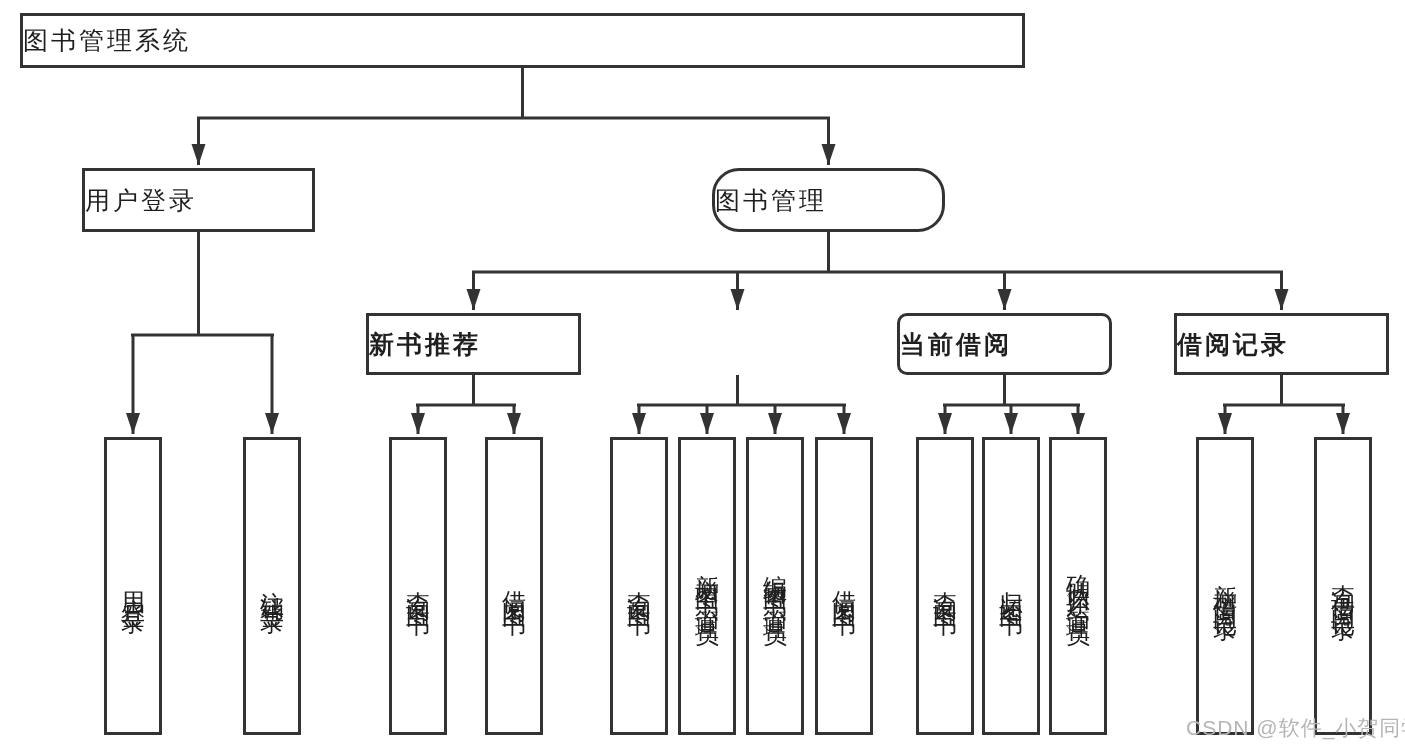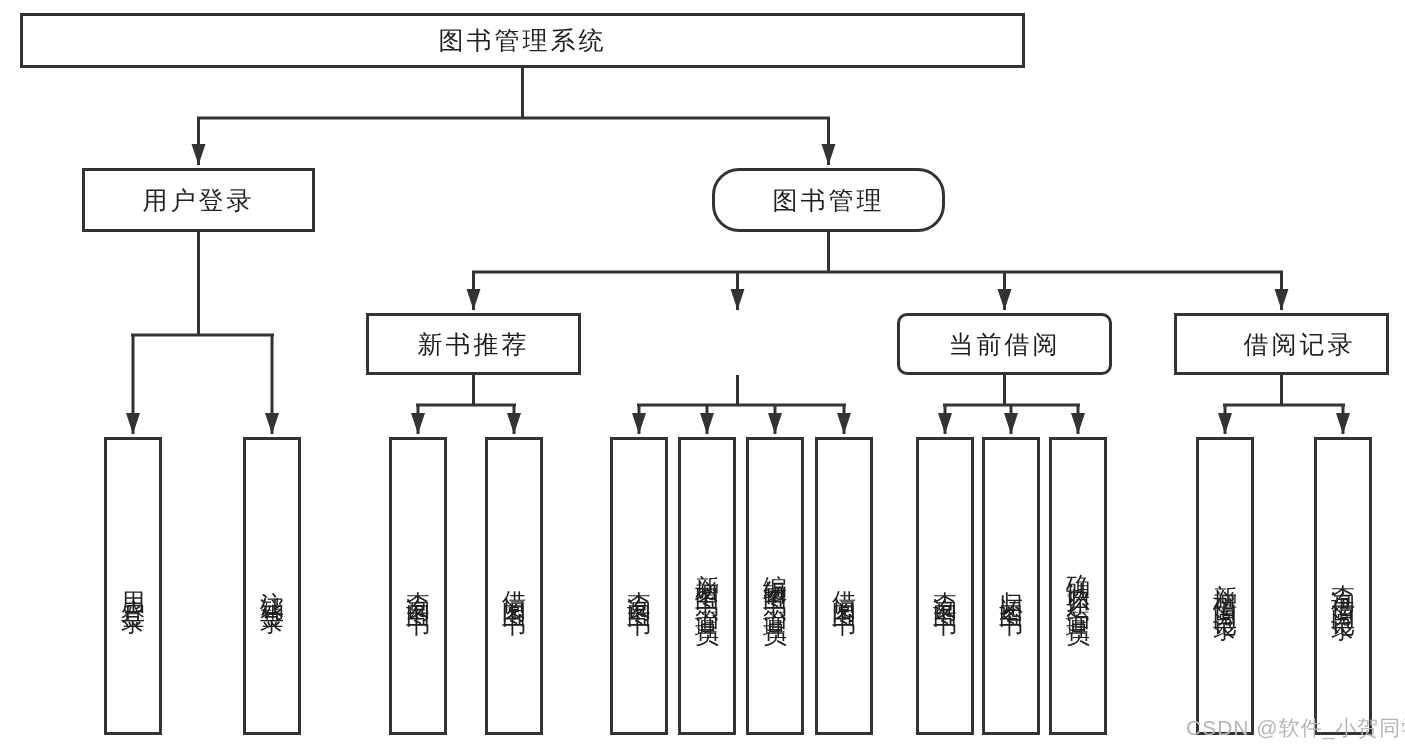--- a/index.html
+++ b/index.html
@@ -9,21 +9,21 @@
     background:#ffffff;
     font-family:"Liberation Sans","DejaVu Sans",sans-serif;
     overflow:hidden;
   }
   svg.connectors { position:absolute; left:0; top:0; width:1405px; height:747px; }
   .node {
     position:absolute;
     box-sizing:border-box;
     border:3px solid #333333;
     background:#ffffff;
-    display:flex; align-items:center; justify-content:center;
+    display:flex; align-items:center; 
   }
   .node span {
     color:#1f1f1f;
     font-size:25px;
     letter-spacing:3px;
     white-space:nowrap;
   }
   .leaf {
     position:absolute;
     box-sizing:border-box;
@@ -39,25 +39,25 @@
     font-size:24px;
     letter-spacing:7px;
     white-space:nowrap;
   }
   
   .n-root  { left:20px;  top:13px;  width:1005px; height:55px; }
   
   .n-login { left:82px;  top:168px; width:233px;  height:64px; }
   .n-mgmt  { left:712px; top:168px; width:233px;  height:64px;border-radius:27px; }
   
-  .n-l3 { top:313px; width:215px; height:62px; }
+  .n-l3 { top:313px; width:215px; height:62px;font-weight:bold; }
   .n-rec  { left:366px; }
   .n-bor  { left:630px; }
   .n-cur  { left:897px;border-radius:10px; }
-  .n-hist { left:1174px;padding-left:36px; }
+  .n-hist { left:1174px; }
   
   .lf { top:437px; }
   .lf-a1 { left:104px; }  .lf-a2 { left:243px; }
   .lf-b1 { left:389px; }  .lf-b2 { left:485px; }
   .lf-c1 { left:610px; }  .lf-c2 { left:678px; }  .lf-c3 { left:746px; }  .lf-c4 { left:815px; }
   .lf-d1 { left:916px; }  .lf-d2 { left:982px; }  .lf-d3 { left:1049px; }
   .lf-e1 { left:1196px; } .lf-e2 { left:1314px; }
   .watermark {
     position:absolute;
     left:1186px; top:714px;

